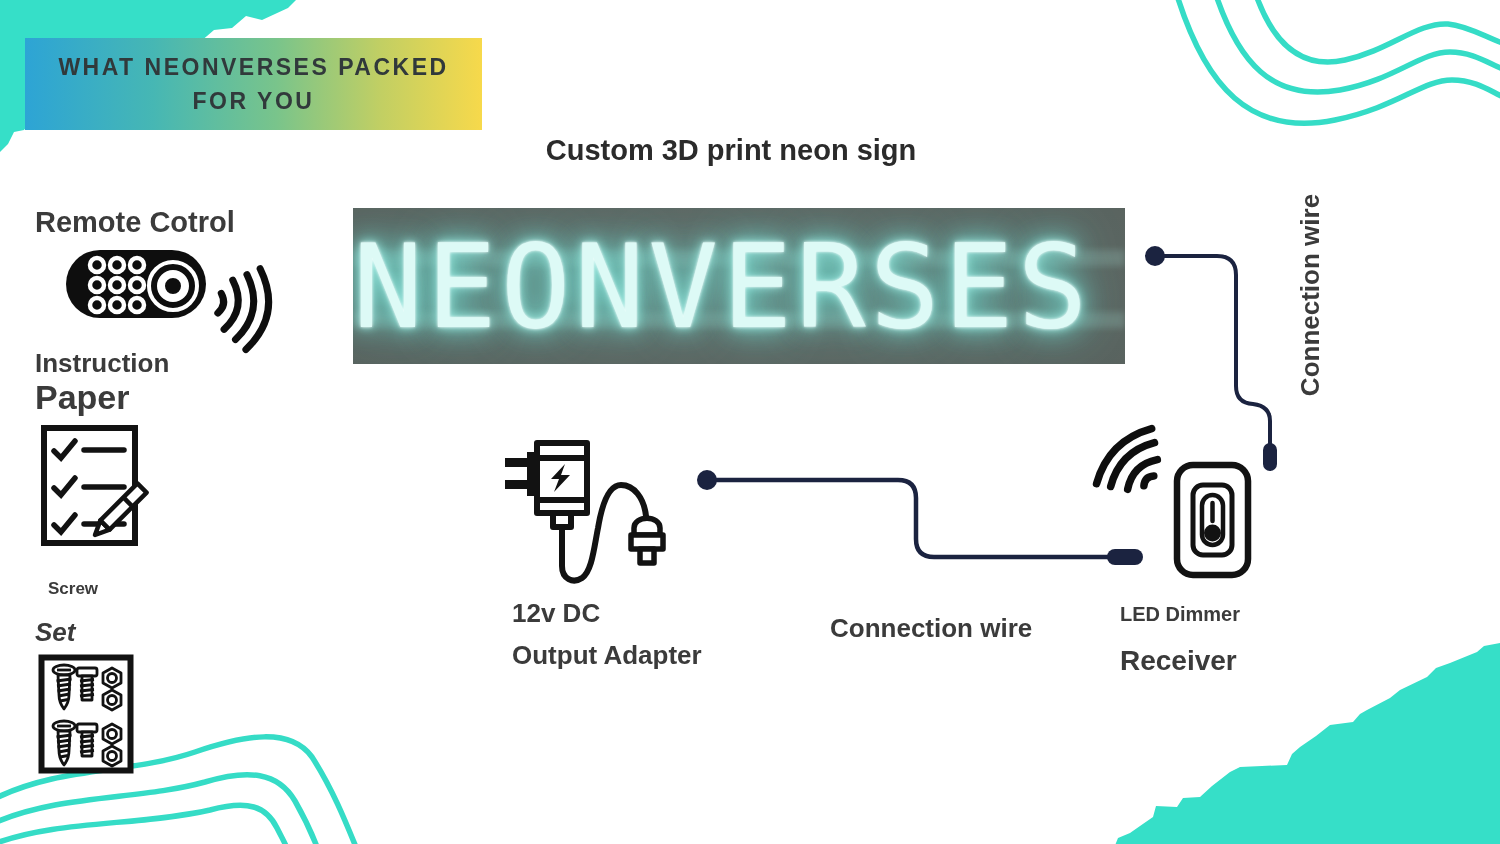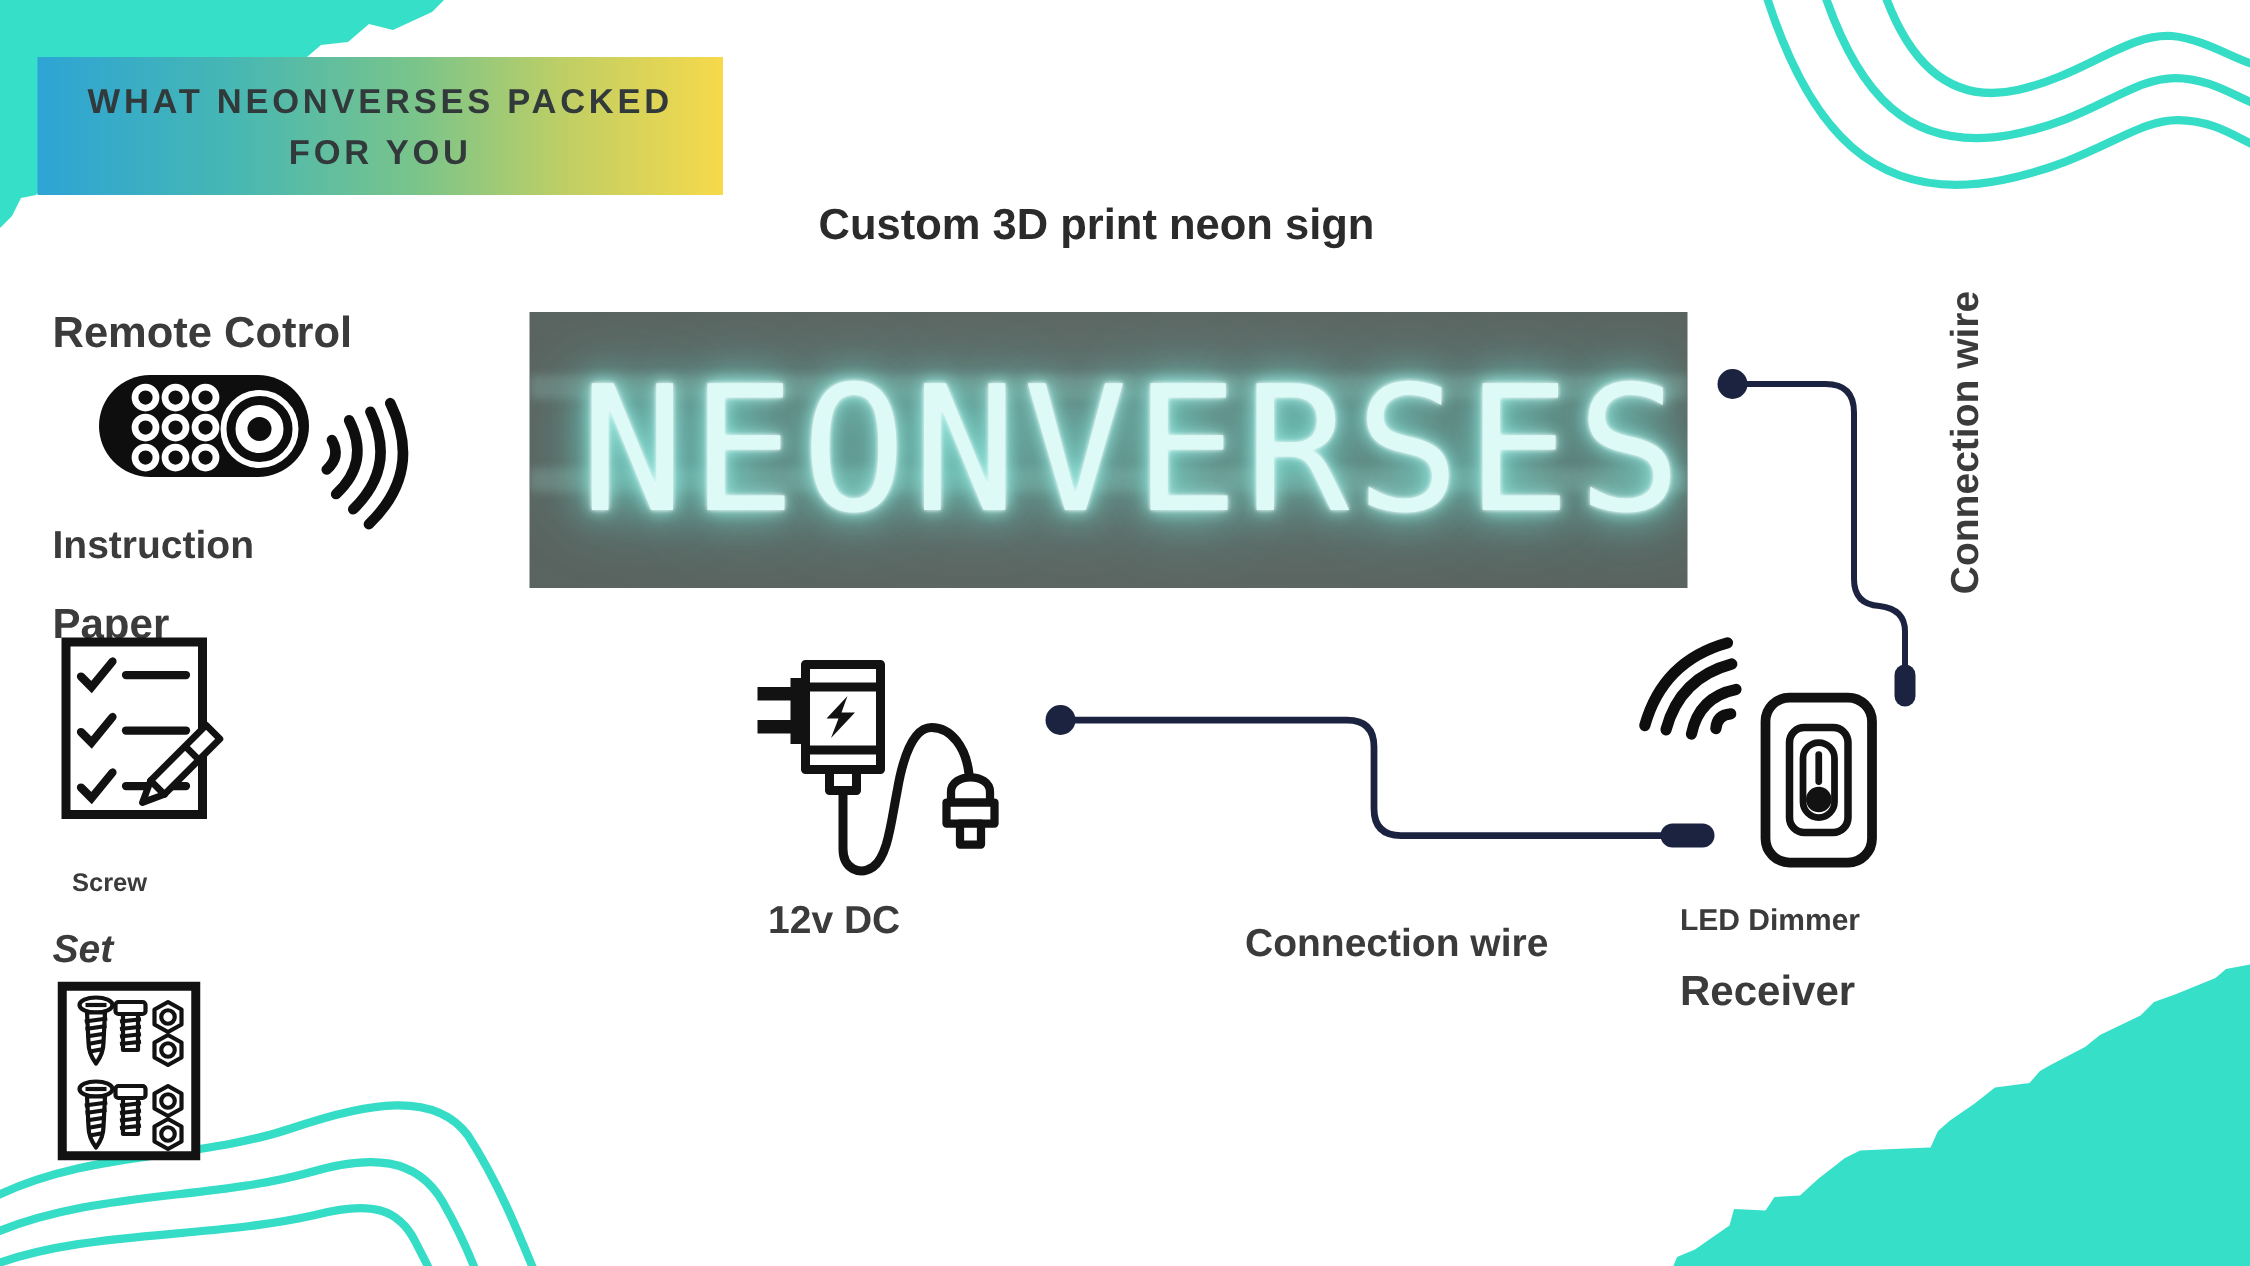--- a/index.html
+++ b/index.html
@@ -11,33 +11,33 @@
   
   #banner{left:25px;top:38px;width:457px;height:92px;z-index:2;
           background:linear-gradient(90deg,#2da4d5 0%,#46b7b4 28%,#79c48b 55%,#c2cf63 78%,#f7d94b 100%);
           display:flex;flex-direction:column;align-items:center;justify-content:center;
           font-weight:bold;font-size:23px;letter-spacing:2.5px;color:#31393b;line-height:34px;text-align:center;}
   
   .label{position:absolute;z-index:2;font-weight:bold;color:#3b3b3b;white-space:nowrap;}
   #sign-title{left:731px;top:134px;transform:translateX(-50%);font-size:29px;color:#2b2b2b;}
   #remote-label{left:35px;top:206px;font-size:29px;text-align:center;}
   #instruction-label-1{left:35px;top:348px;font-size:26px;}
-  #instruction-label-2{left:35px;top:400px;font-size:28px;}
+  #instruction-label-2{left:35px;top:378px;font-size:34px;}
   #screw-label-1{left:48px;top:579px;font-size:17px;}
   #screw-label-2{left:35px;top:617px;font-size:26px;font-style:italic;}
   #adapter-label-1{left:512px;top:598px;font-size:26px;}
   #adapter-label-2{left:512px;top:640px;font-size:26px;}
   #wire-bottom-label{left:830px;top:613px;font-size:26px;}
   #dimmer-label-1{left:1120px;top:603px;font-size:20px;}
   #dimmer-label-2{left:1120px;top:645px;font-size:28px;}
   #wire-right-label{left:1310px;top:295px;transform:translate(-50%,-50%) rotate(-90deg);font-size:26px;}
   
-  #neon-sign{left:353px;top:208px;width:772px;height:184px;z-index:2;
+  #neon-sign{left:353px;top:208px;width:772px;height:156px;z-index:2;
      background:radial-gradient(120% 150% at 50% 45%, #626d69 0%, #59635f 55%, #4d5754 100%);
-     display:flex;align-items:center;justify-content:flex-end;overflow:hidden;}
+     display:flex;align-items:center;justify-content:flex-start;overflow:hidden;}
   .glow-band{position:absolute;left:0;width:100%;height:16px;background:rgba(150,190,178,0.30);filter:blur(3px);}
   #band1{top:42px;} #band2{top:104px;}
   #neon-text{position:relative;font-family:"DejaVu Sans Mono",monospace;font-size:116px;font-weight:normal;
      letter-spacing:4px;color:#ddfaf6;
      text-shadow:0 0 3px #ffffff,0 0 10px #a9f2ea,0 0 24px #7ce8dc,0 0 46px #5fdcd0;}
   .icon-svg{position:absolute;z-index:2;}
 </style>
 </head>
 <body>
 
@@ -184,20 +184,21 @@
       <g transform="translate(62,14)">
         <polygon points="12,0 21,5 21,15 12,20 3,15 3,5"></polygon>
           <circle cx="12" cy="10" r="4.5"></circle>
         <polygon points="12,22 21,27 21,37 12,42 3,37 3,27"></polygon>
           <circle cx="12" cy="32" r="4.5"></circle>
       </g>
     </g>
   </svg>
 
   <div id="adapter-label-1" class="label">12v DC</div>
+  <div id="adapter-label-2" class="label">Output Adapter</div>
   <svg class="icon-svg" style="left:497px;top:428px;" width="175" height="160" viewBox="0 0 175 160">
     <g fill="#121212">
       <rect x="8" y="30" width="26" height="9"></rect>
       <rect x="8" y="52" width="26" height="9"></rect>
       <rect x="30" y="24" width="10" height="44"></rect>
     </g>
     <g fill="#ffffff" stroke="#121212" stroke-width="6" stroke-linejoin="round">
       <rect x="40" y="15" width="50" height="70"></rect>
       <line x1="42" y1="30" x2="88" y2="30"></line>
       <line x1="42" y1="72" x2="88" y2="72"></line>

